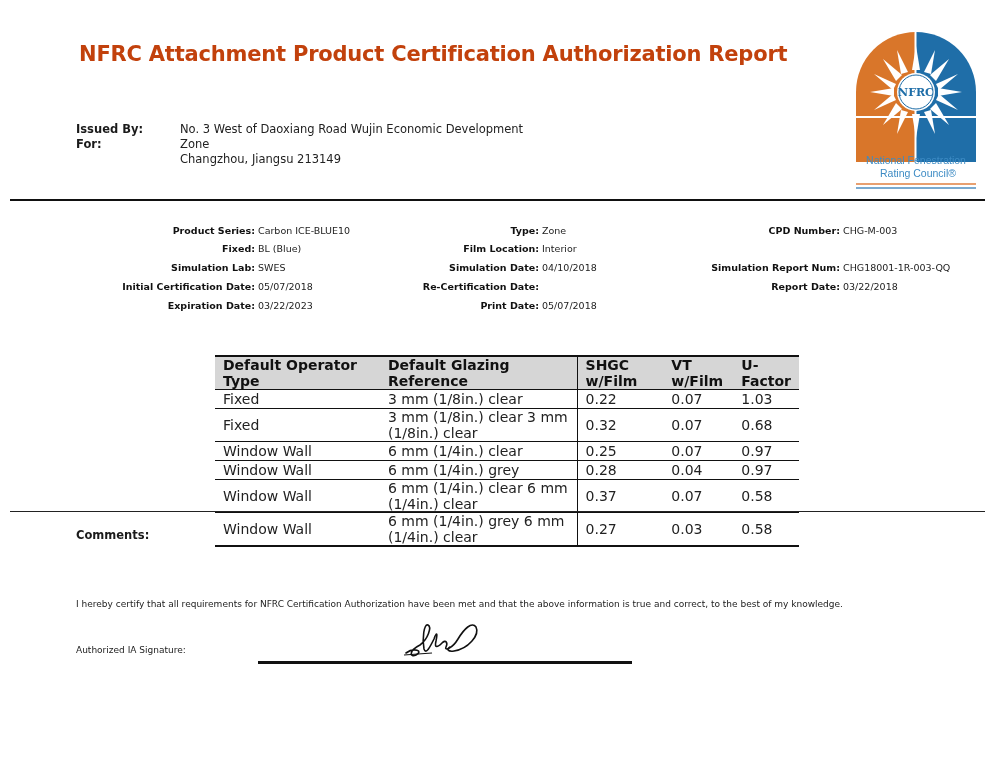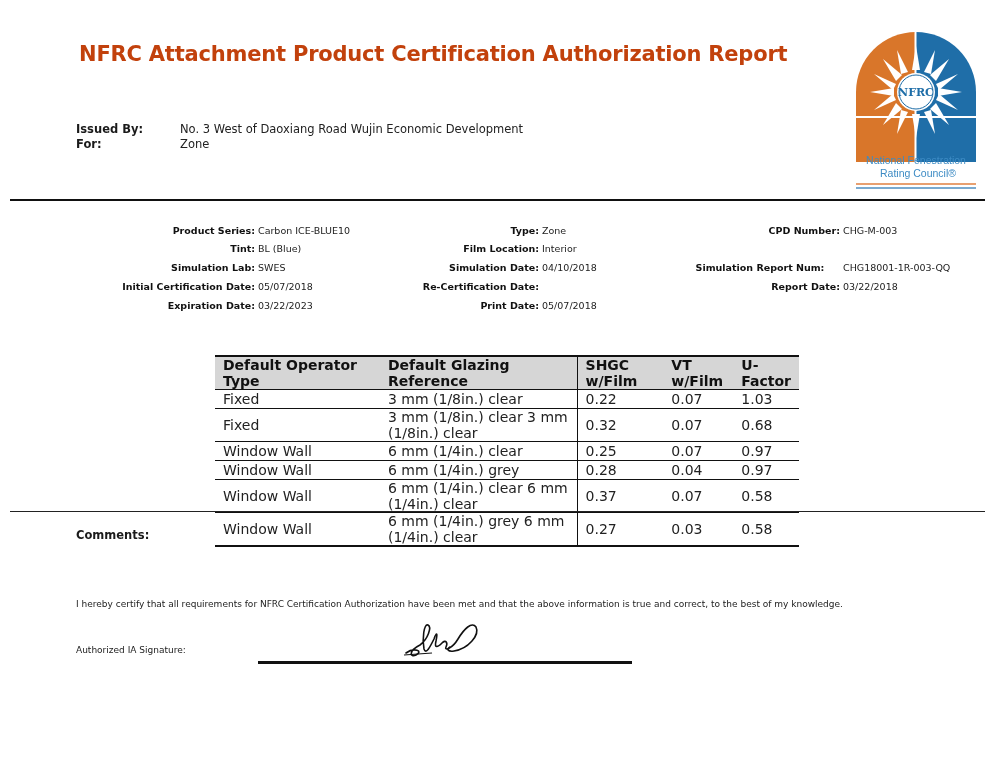--- a/index.html
+++ b/index.html
@@ -86,44 +86,45 @@
 </svg>
 
 <div class="issued">
   <div class="labels">
     <div>Issued By:</div>
     <div>For:</div>
   </div>
   <div class="vals">
     <div>No. 3 West of Daoxiang Road Wujin Economic Development</div>
     <div>Zone</div>
+    <div>Changzhou, Jiangsu 213149</div>
   </div>
 </div>
 
 <div class="rule-top"></div>
 
 <div class="meta" style="left:0;">
   <div class="row" style="top:0; left:100px;"><span class="lbl" style="width:155px;">Product Series:</span><span class="val">Carbon ICE-BLUE10</span></div>
-  <div class="row" style="top:18px; left:100px;"><span class="lbl" style="width:155px;">Tint:</span><span class="val">BL (Blue)</span></div>
+  <div class="row" style="top:18px; left:100px;"><span class="lbl" style="width:155px;">Fixed:</span><span class="val">BL (Blue)</span></div>
   <div class="row" style="top:37px; left:100px;"><span class="lbl" style="width:155px;">Simulation Lab:</span><span class="val">SWES</span></div>
   <div class="row" style="top:56px; left:100px;"><span class="lbl" style="width:155px;">Initial Certification Date:</span><span class="val">05/07/2018</span></div>
   <div class="row" style="top:75px; left:100px;"><span class="lbl" style="width:155px;">Expiration Date:</span><span class="val">03/22/2023</span></div>
 </div>
 
 <div class="meta" style="left:0;">
   <div class="row" style="top:0; left:389px;"><span class="lbl" style="width:150px;">Type:</span><span class="val">Zone</span></div>
   <div class="row" style="top:18px; left:389px;"><span class="lbl" style="width:150px;">Film Location:</span><span class="val">Interior</span></div>
   <div class="row" style="top:37px; left:389px;"><span class="lbl" style="width:150px;">Simulation Date:</span><span class="val">04/10/2018</span></div>
   <div class="row" style="top:56px; left:389px;"><span class="lbl" style="width:150px;">Re-Certification Date:</span><span class="val"></span></div>
   <div class="row" style="top:75px; left:389px;"><span class="lbl" style="width:150px;">Print Date:</span><span class="val">05/07/2018</span></div>
 </div>
 
 <div class="meta" style="left:0;">
   <div class="row" style="top:0; left:680px;"><span class="lbl" style="width:160px;">CPD Number:</span><span class="val">CHG-M-003</span></div>
-  <div class="row" style="top:37px; left:680px;"><span class="lbl" style="width:160px;text-align:center;">Simulation Report Num:</span><span class="val">CHG18001-1R-003-QQ</span></div>
+  <div class="row" style="top:37px; left:680px;"><span class="lbl" style="width:160px;">Simulation Report Num:</span><span class="val">CHG18001-1R-003-QQ</span></div>
   <div class="row" style="top:56px; left:680px;"><span class="lbl" style="width:160px;">Report Date:</span><span class="val">03/22/2018</span></div>
 </div>
 
 <table class="cert">
   <thead>
     <tr>
       <th style="width:150px;">Default Operator Type</th>
       <th style="width:182px;">Default Glazing Reference</th>
       <th class="sep" style="width:70px;">SHGC w/Film</th>
       <th style="width:54px;">VT w/Film</th>

